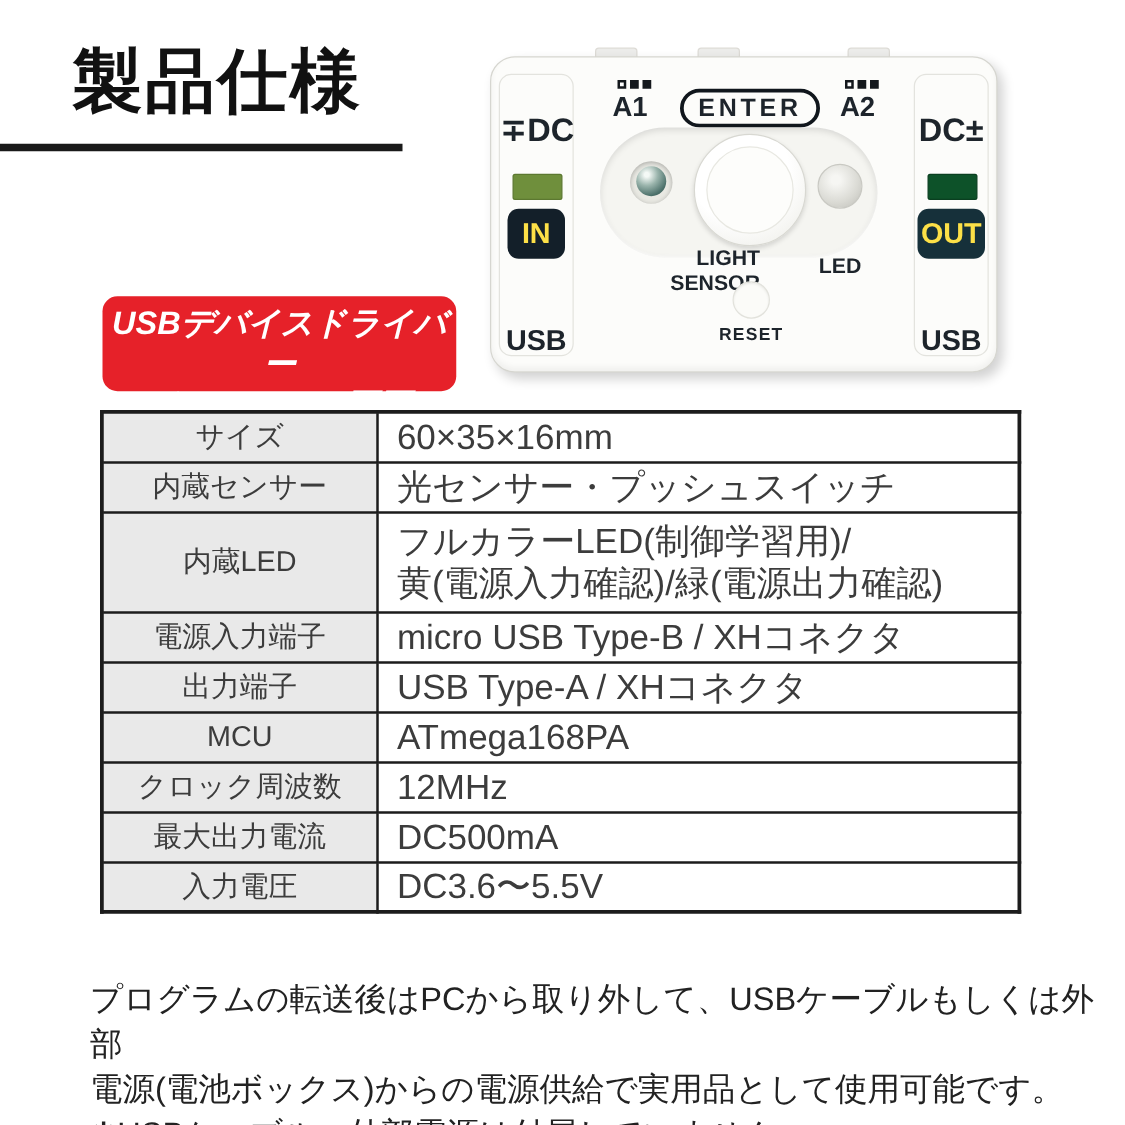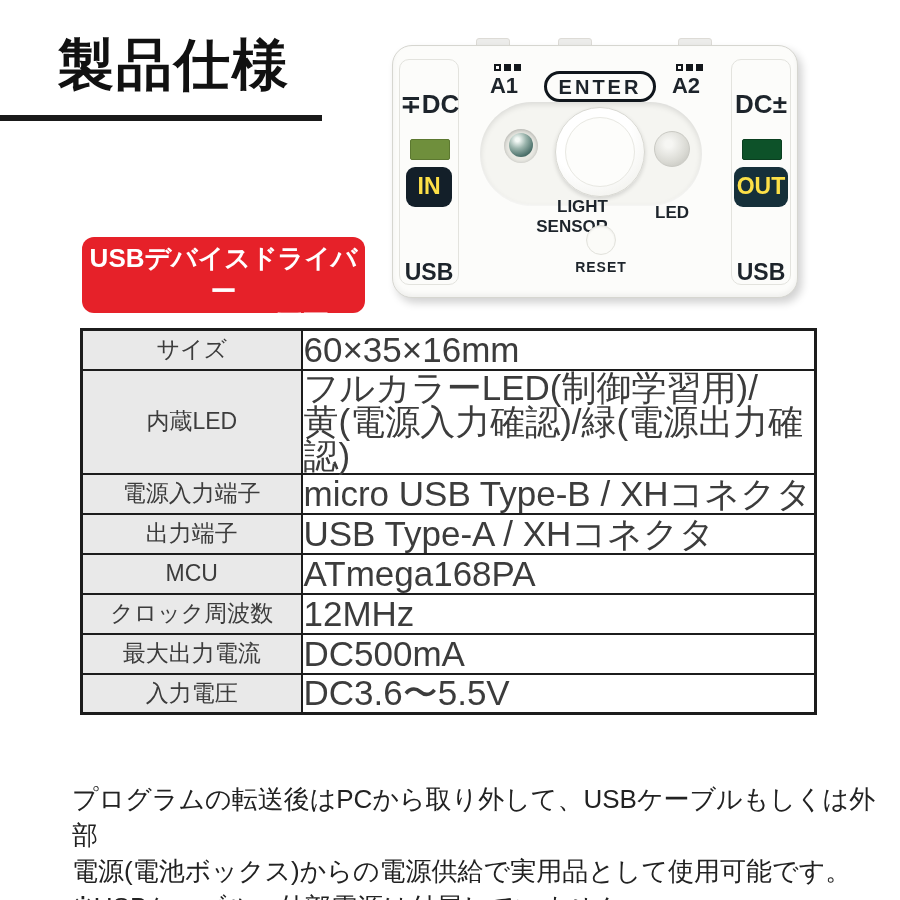--- a/index.html
+++ b/index.html
@@ -69,31 +69,31 @@
               text-align:center; font-size:17px; font-weight:bold; }
   .reset-hole { position:absolute; left:194px; top:180px; width:30px; height:30px; z-index:3;
               border-radius:50%; border:1px solid #e2e2dc; background:#fbfbf8;
               box-shadow:inset 0 1px 2px rgba(0,0,0,0.07); }
   .reset-label { position:absolute; left:168px; top:214px; width:82px; z-index:3;
               text-align:center; font-size:14px; font-weight:bold; letter-spacing:1px; }
 
   
   .driver-badge { position:absolute; left:82px; top:237px; width:283px; height:76px;
                   background:#e62129; border-radius:12px; color:#fff; text-align:center;
-                  font-weight:bold; font-size:26px; line-height:33px; padding-top:5px; }
+                  font-weight:bold; font-size:26px; line-height:33px; padding-top:5px;font-style:italic; }
 
   
   .spec-table { position:absolute; left:80px; top:328px; width:737px;
                 border-collapse:collapse; table-layout:fixed; border:3px solid #1c1c1c; }
   .spec-table td { border:2px solid #1c1c1c; vertical-align:middle; }
   .spec-table tr { height:40px; }
   .spec-table tr.tall { height:80px; }
   td.spec-label { width:220px; background:#e9e9e9; text-align:center;
                   font-size:23px; color:#3c3c3c;margin-top:32px; }
-  td.spec-value { font-size:35px; color:#3c3c3c; padding-left:1px;
+  td.spec-value { font-size:28px; color:#3c3c3c; padding-left:15px;
                   white-space:pre-line; line-height:34px; }
 
   
   .footer-note { position:absolute; left:72px; top:781px; width:822px;
                  font-size:26px; line-height:36px; color:#222; white-space:pre-line; }
 </style>
 </head>
 <body>
 
 <div class="stage">
@@ -153,20 +153,24 @@
     <div>USBデバイスドライバー</div>
     <div>インストール不要</div>
   </div>
 
   <table class="spec-table">
     <tbody>
       <tr>
         <td class="spec-label">サイズ</td>
         <td class="spec-value">60×35×16mm</td>
       </tr>
+      <tr>
+        <td class="spec-label">内蔵センサー</td>
+        <td class="spec-value">光センサー・プッシュスイッチ</td>
+      </tr>
       <tr class="tall">
         <td class="spec-label">内蔵LED</td>
         <td class="spec-value">フルカラーLED(制御学習用)/
 黄(電源入力確認)/緑(電源出力確認)</td>
       </tr>
       <tr>
         <td class="spec-label">電源入力端子</td>
         <td class="spec-value">micro USB Type-B / XHコネクタ</td>
       </tr>
       <tr>

